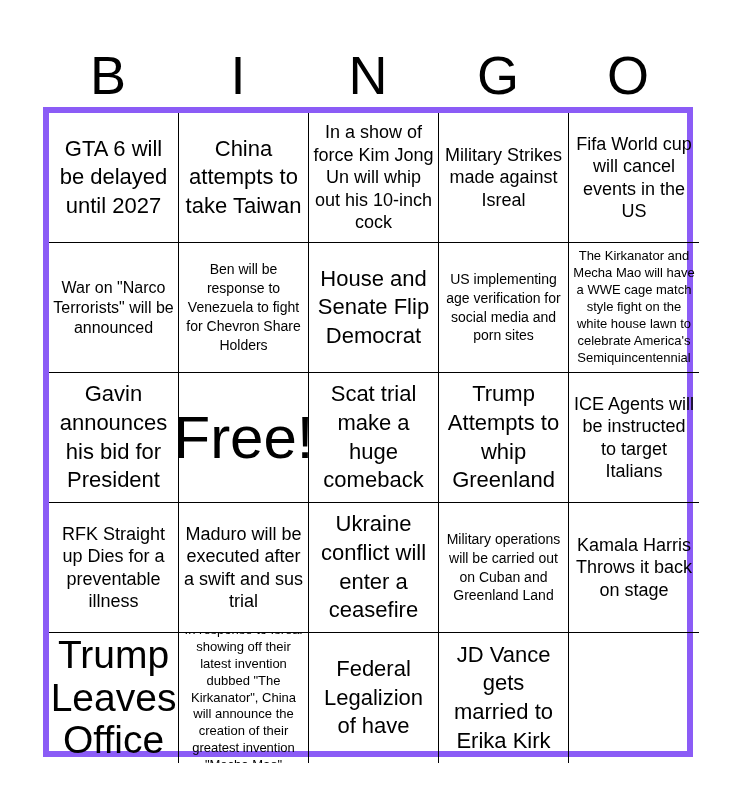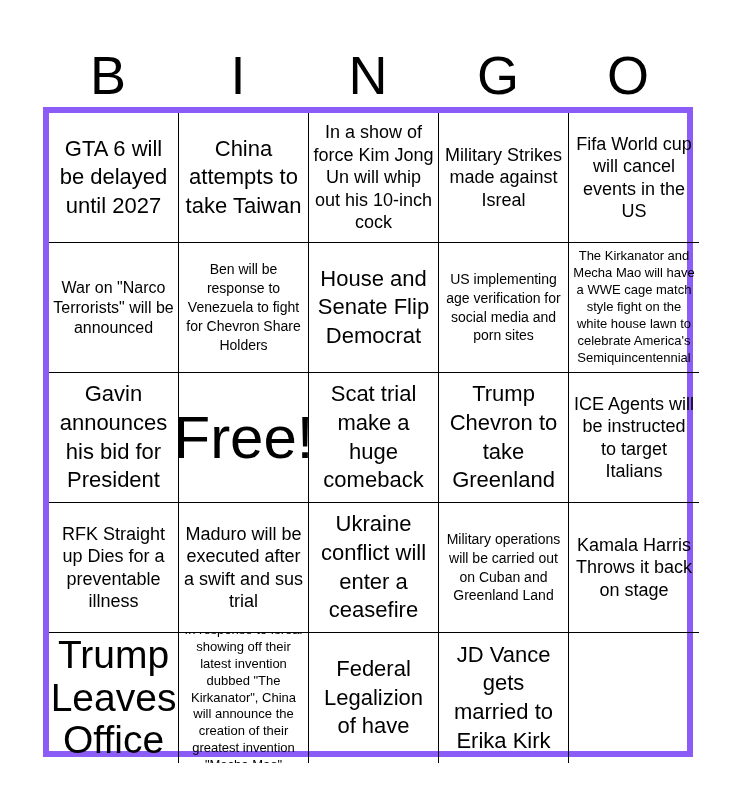--- a/index.html
+++ b/index.html
@@ -111,21 +111,21 @@
   <div class="cell">
       <span class="fs-ml">Gavin announces his bid for President</span>
     </div>
   <div class="cell">
       <span class="fs-xl">Free!</span>
     </div>
   <div class="cell">
       <span class="fs-ml">Scat trial make a huge comeback</span>
     </div>
   <div class="cell">
-      <span class="fs-ml">Trump Chevron to take Greenland</span>
+      <span class="fs-ml">Trump Attempts to whip Greenland</span>
     </div>
 
   <div class="cell">
       <span class="fs-m">ICE Agents will be instructed to target Italians</span>
     </div>
   <div class="cell">
       <span class="fs-m">RFK Straight up Dies for a preventable illness</span>
     </div>
   <div class="cell">
       <span class="fs-m">Maduro will be executed after a swift and sus trial</span>

